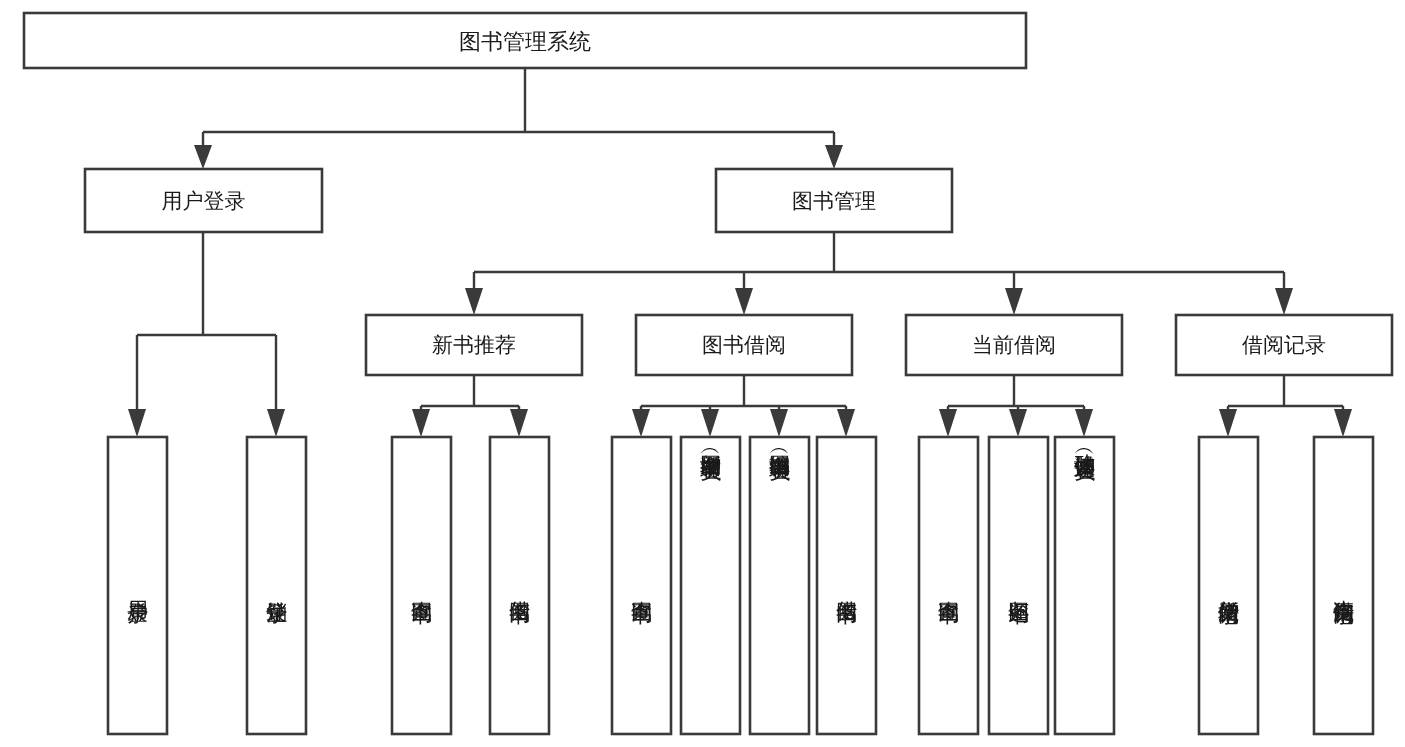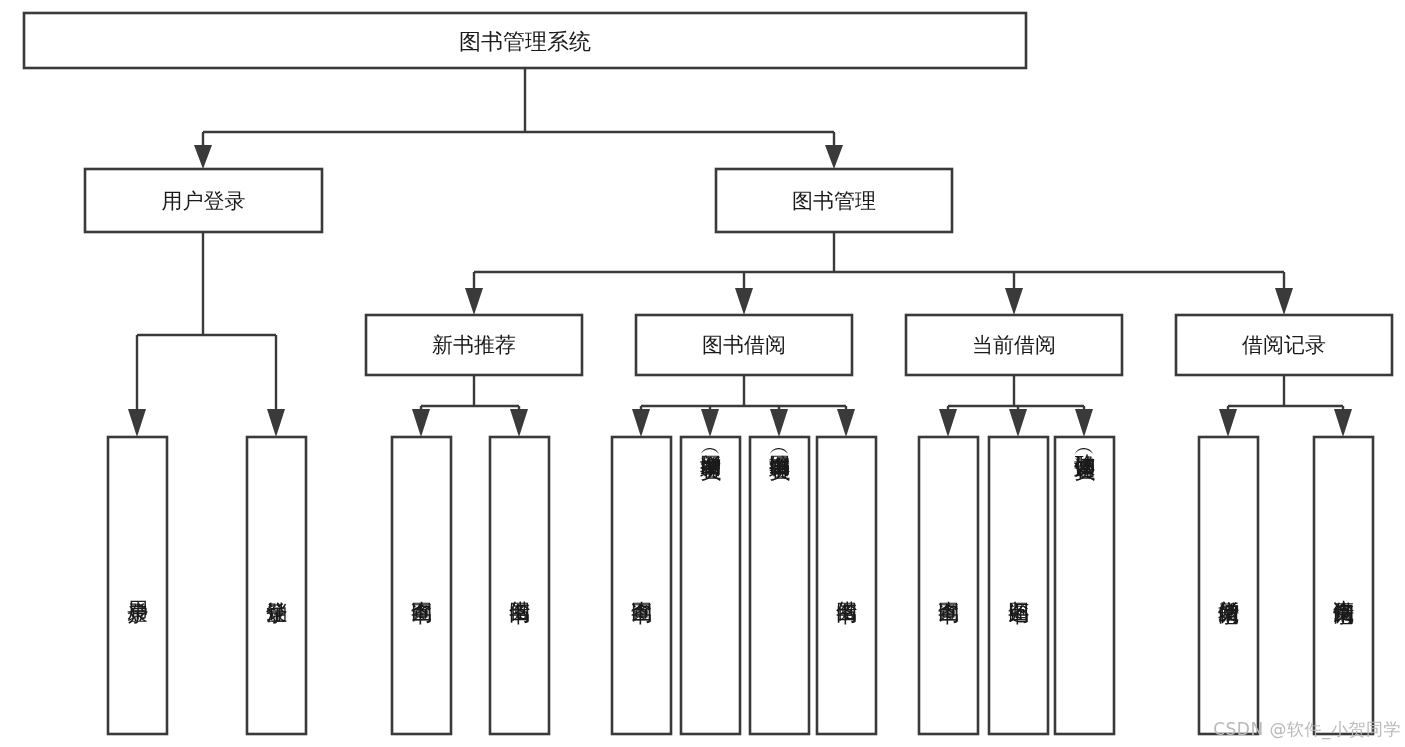--- a/index.html
+++ b/index.html
@@ -253,15 +253,14 @@
   </div>
 
   <div class="vlabel-wrap" style="left:1195px; top:437px; width:59px; height:297px;">
     <span class="vlabel">新增借阅记录</span>
   </div>
 
   <div class="vlabel-wrap" style="left:1310px; top:437px; width:59px; height:297px;">
     <span class="vlabel">查询借阅记录</span>
   </div>
 
-  <div class="watermark">CSDN @软件_小贺同学</div>
 
 </div>
 
 </body></html>

